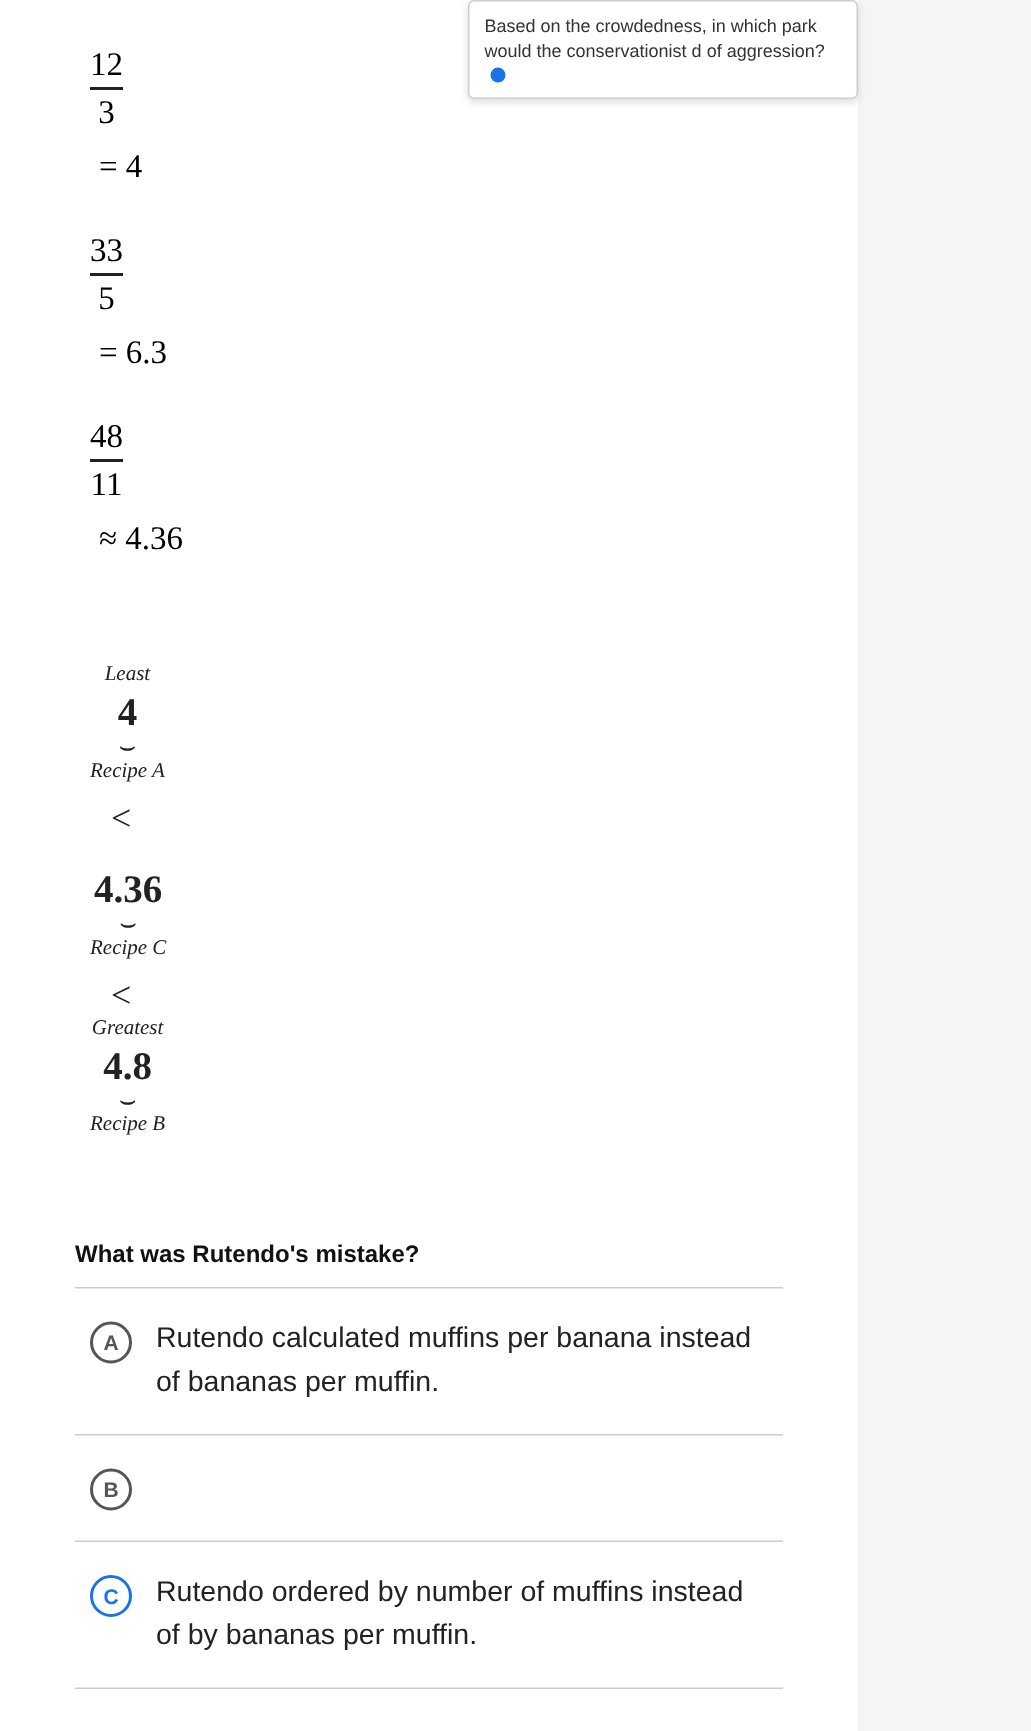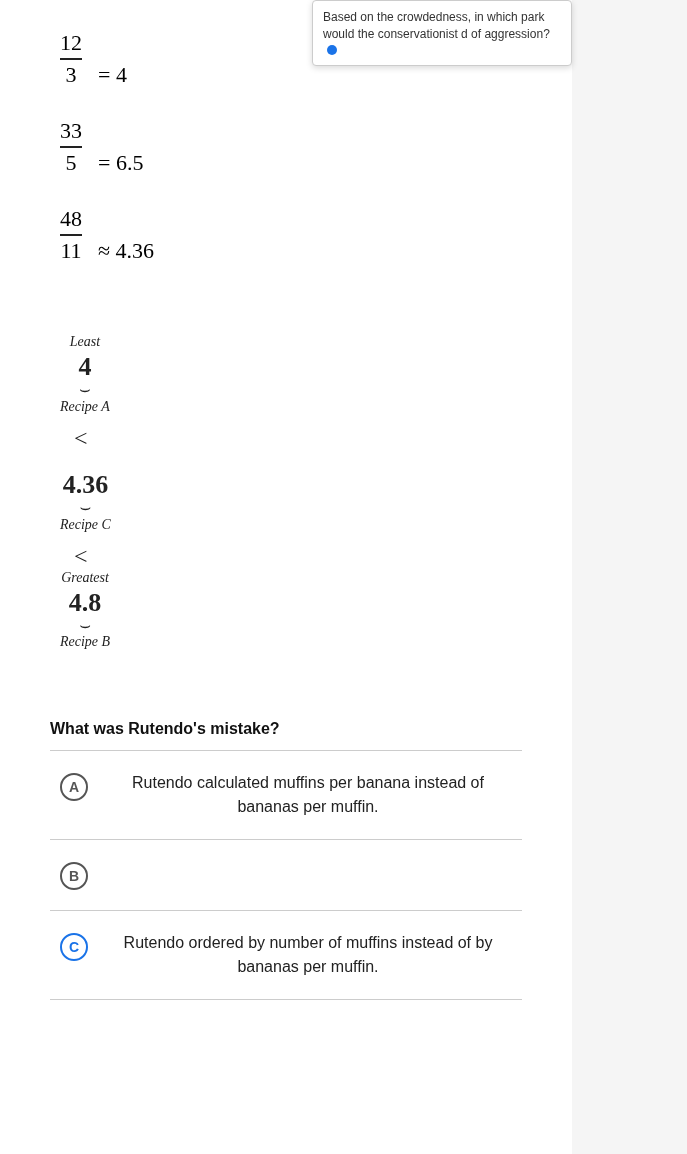--- a/index.html
+++ b/index.html
@@ -49,22 +49,23 @@
 
     
     .math-section {
       padding: 30px 60px 20px 60px;
     }
 
     .fraction-line {
       margin-bottom: 30px;
       font-size: 22px;
       display: flex;
-      align-items: flex-end;
+      align-items: flex-start;
       gap: 10px;
+      flex-direction: column;
     }
 
     .fraction {
       display: inline-flex;
       flex-direction: column;
       align-items: center;
       font-size: 22px;
     }
     .fraction .numerator {
       border-bottom: 2px solid #222;
@@ -194,24 +195,23 @@
       margin-right: 16px;
       margin-top: 2px;
     }
 
     .choice-circle.selected {
       border-color: #1a73e8;
       color: #1a73e8;
     }
 
     .choice-text {
-      font-size: 16px;
+      font-size: 19px;
       color: #222;
       line-height: 1.5;
-      text-align: center;
     }
 
     .bold-num {
       font-weight: bold;
     }
   </style>
 </head>
 <body>
 
 <div class="main-container">
@@ -229,21 +229,21 @@
         <span class="denominator">3</span>
       </span>
       <span class="equals-symbol">= 4</span>
     </div>
 
     <div class="fraction-line">
       <span class="fraction">
         <span class="numerator">33</span>
         <span class="denominator">5</span>
       </span>
-      <span class="equals-symbol">= 6.5</span>
+      <span class="equals-symbol">= 6.3</span>
     </div>
 
     <div class="fraction-line">
       <span class="fraction">
         <span class="numerator">48</span>
         <span class="denominator">11</span>
       </span>
       <span class="equals-symbol">≈ 4.36</span>
     </div>
 

